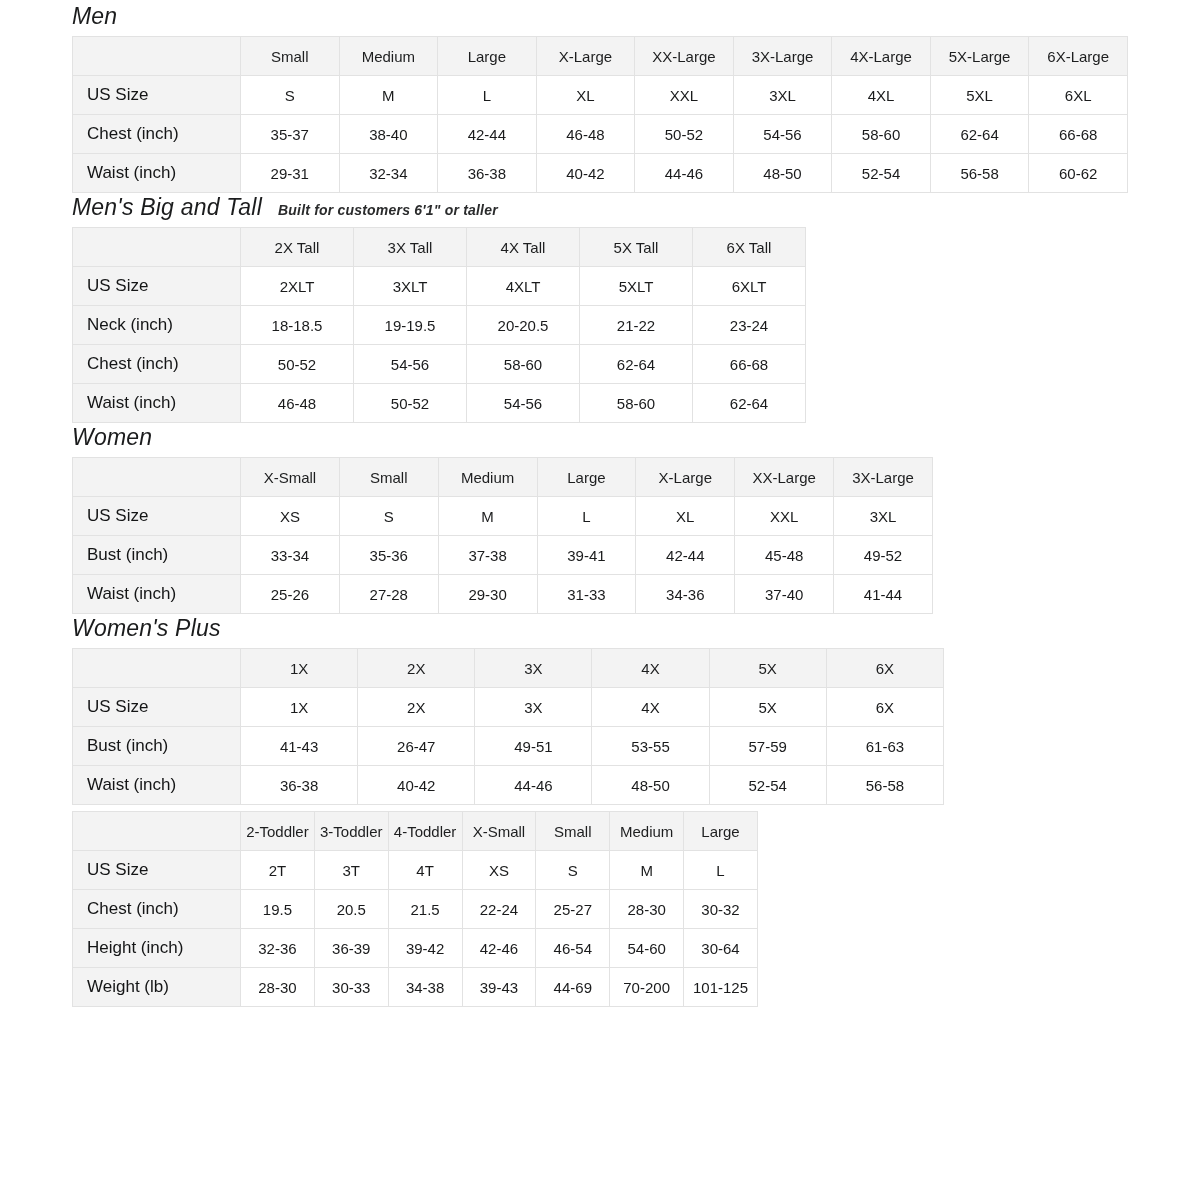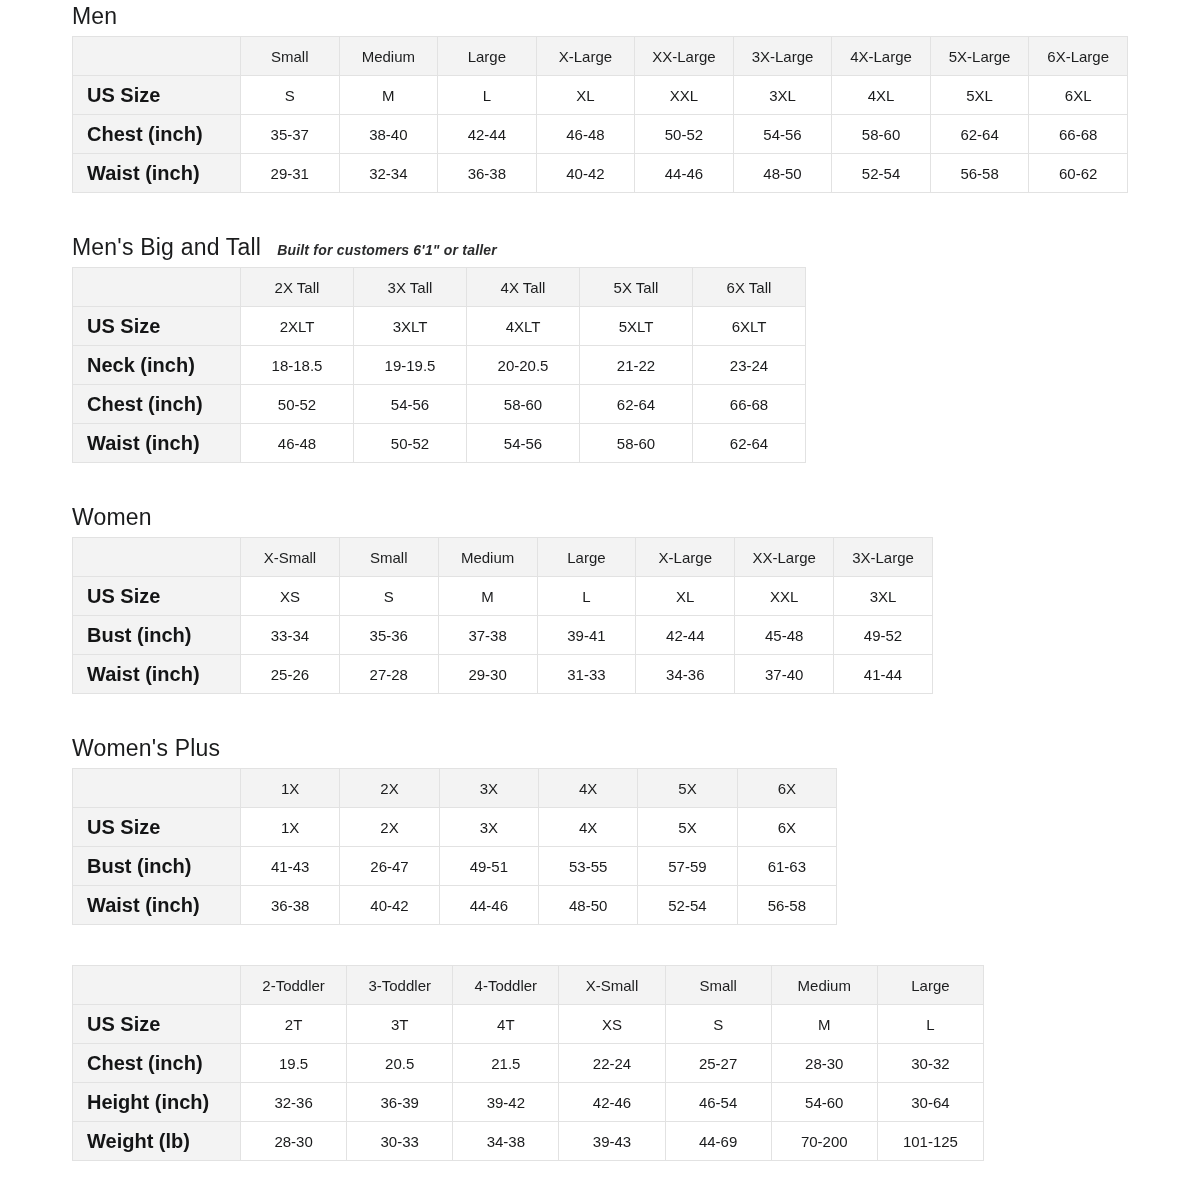--- a/index.html
+++ b/index.html
@@ -10,52 +10,52 @@
   }
   html,body{margin:0;padding:0;background:#fff;}
   body{
     width:1200px;height:1200px;overflow:hidden;
     font-family:"Liberation Sans",sans-serif;
     color:var(--text);
     -webkit-font-smoothing:antialiased;
   }
   main{padding:2px 0 0 72px;}
   .chart-section{margin:0;}
-  .chart-section + .chart-section{margin-top:40px;}
+  .chart-section + .chart-section{}
   .section-head{display:flex;align-items:baseline;gap:16px;}
   .section-head h2{
     margin:0;font-size:23px;line-height:28px;font-weight:500;
-    letter-spacing:.2px;color:#1b1c1d;
+    letter-spacing:.2px;color:#1b1c1d;font-style:italic;
   }
   .subtitle{
     font-size:14px;font-style:italic;font-weight:700;color:#2a2b2c;
     letter-spacing:.2px;
   }
   table.size-table{
     border-collapse:collapse;table-layout:fixed;margin-top:6px;
   }
   .t-men{width:1056px;}
   .t-men-big-tall{width:734px;}
   .t-women{width:861px;}
-  .t-womens-plus{width:765px;}
-  .t-youth{width:912px;}
+  .t-womens-plus{width:872px;}
+  .t-youth{width:686px;}
   col.label-col{width:168px;}
   .size-table th,.size-table td{
     border:1px solid var(--border);
     height:38px;padding:0;
     font-size:15px;text-align:center;vertical-align:middle;
   }
   .size-table thead th{
     background:var(--header-bg);font-weight:400;color:#1d1e1f;
   }
   .size-table th.corner{background:var(--header-bg);}
   .size-table tbody th.row-label{
     background:var(--header-bg);
     text-align:left;padding-left:14px;
-    font-weight:700;font-size:20px;color:#141516;
+    font-weight:400;font-size:17px;color:#141516;
   }
   .size-table td{background:var(--cell-bg);color:#1a1b1c;}
 </style>
 </head>
 <body>
 
 <main>
     <section class="chart-section">
       <div class="section-head">
         <h2>Men</h2>

